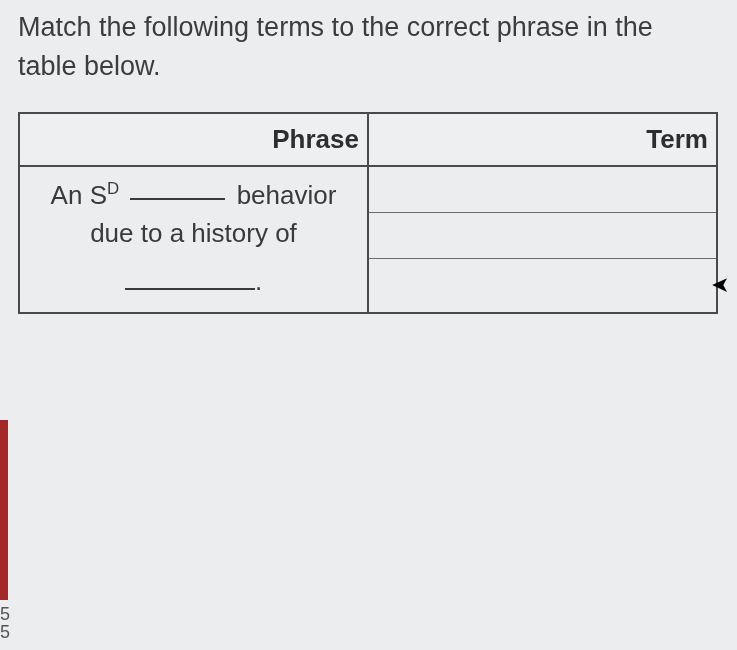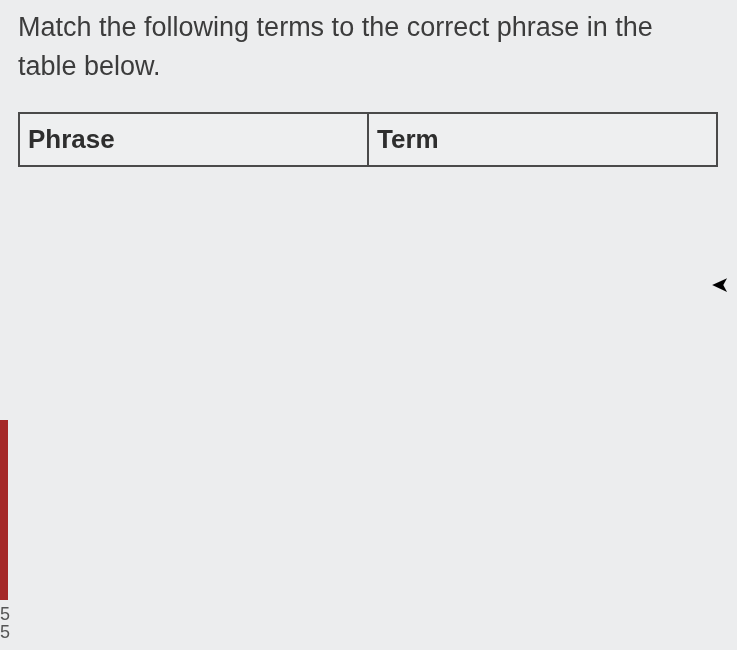--- a/index.html
+++ b/index.html
@@ -64,21 +64,21 @@
     table.match th, table.match td {
       border: 2px solid #4a4a4a;
       vertical-align: top;
     }
     table.match th {
       background: #eeeff0;
       font-size: 26px;
       font-weight: bold;
       color: #2e2e2e;
       padding: 10px 8px;
-      text-align: left;
+      text-align: right;
     }
     table.match col.phrase-col { width: 50%; }
     table.match col.term-col { width: 50%; }
     td.phrase {
       padding: 10px 16px 0 16px;
       font-size: 26px;
       color: #3a3a3a;
       line-height: 1.45;
       text-align: center;
     }
@@ -149,16 +149,36 @@
       <col class="phrase-col">
       <col class="term-col">
     </colgroup>
     <thead>
       <tr>
         <th>Phrase</th>
         <th>Term</th>
       </tr>
     </thead>
     <tbody>
+      <tr>
+        <td class="phrase">
+          <span class="line1">
+            <span>An S</span><span class="sup">D</span>
+            <span class="blank-mid"></span>
+            <span>behavior</span>
+          </span>
+          <span>due to a history of</span>
+          <span class="blank-end-wrap">
+            <span class="blank-end"></span><span>.</span>
+          </span>
+        </td>
+        <td class="term">
+          <div class="term-slots">
+            <div class="term-slot"></div>
+            <div class="term-slot"></div>
+            <div class="term-slot"></div>
+          </div>
+        </td>
+      </tr>
     </tbody>
   </table>
 
 </div>
 
 </body></html>

